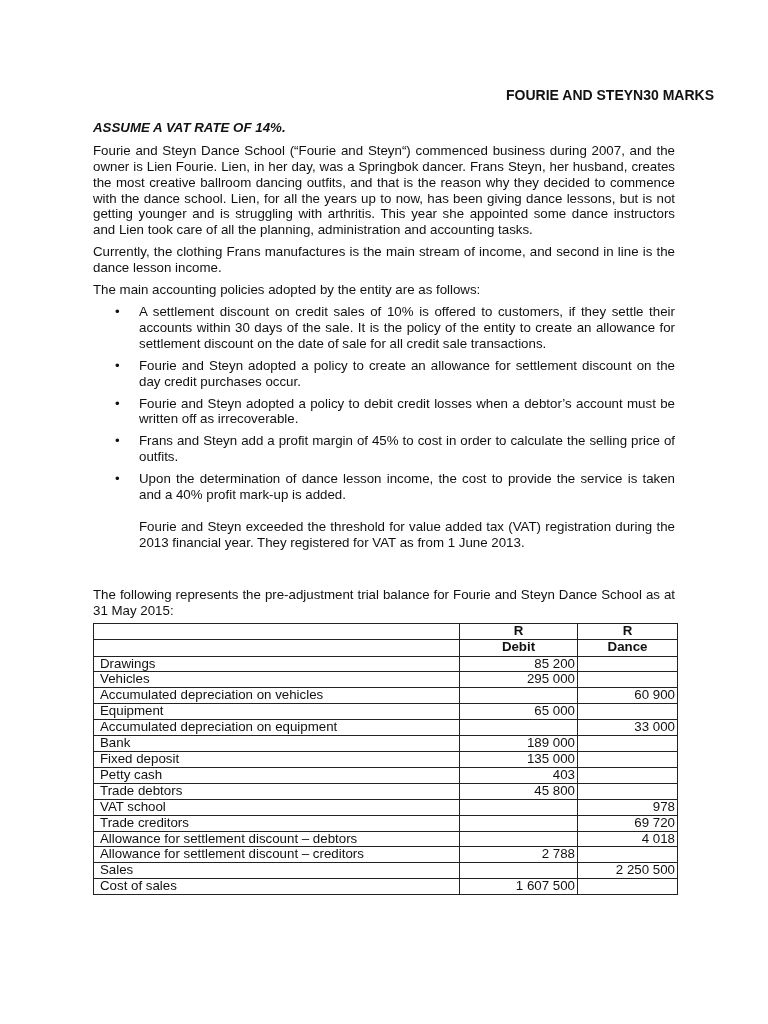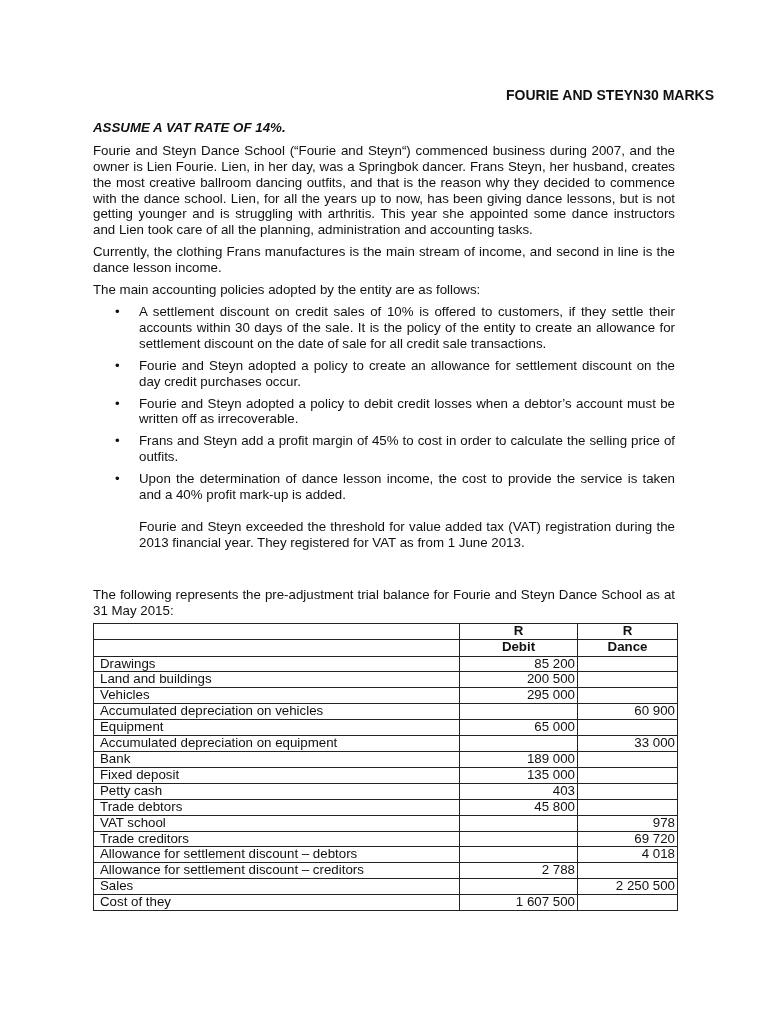--- a/index.html
+++ b/index.html
@@ -154,25 +154,20 @@
         <td class="hdr">Debit</td>
         <td class="hdr">Dance</td>
       </tr>
 
       <tr>
         <td>Drawings</td>
         <td class="num">85 200</td>
         <td class="num"></td>
       </tr>
       <tr>
-        <td>Land and buildings</td>
-        <td class="num">200 500</td>
-        <td class="num"></td>
-      </tr>
-      <tr>
         <td>Vehicles</td>
         <td class="num">295 000</td>
         <td class="num"></td>
       </tr>
       <tr>
         <td>Accumulated depreciation on vehicles</td>
         <td class="num"></td>
         <td class="num">60 900</td>
       </tr>
       <tr>
@@ -224,20 +219,20 @@
         <td>Allowance for settlement discount – creditors</td>
         <td class="num">2 788</td>
         <td class="num"></td>
       </tr>
       <tr>
         <td>Sales</td>
         <td class="num"></td>
         <td class="num">2 250 500</td>
       </tr>
       <tr>
-        <td>Cost of they</td>
+        <td>Cost of sales</td>
         <td class="num">1 607 500</td>
         <td class="num"></td>
       </tr>
     </tbody>
   </table>
 
 </div>
 
 </body></html>

